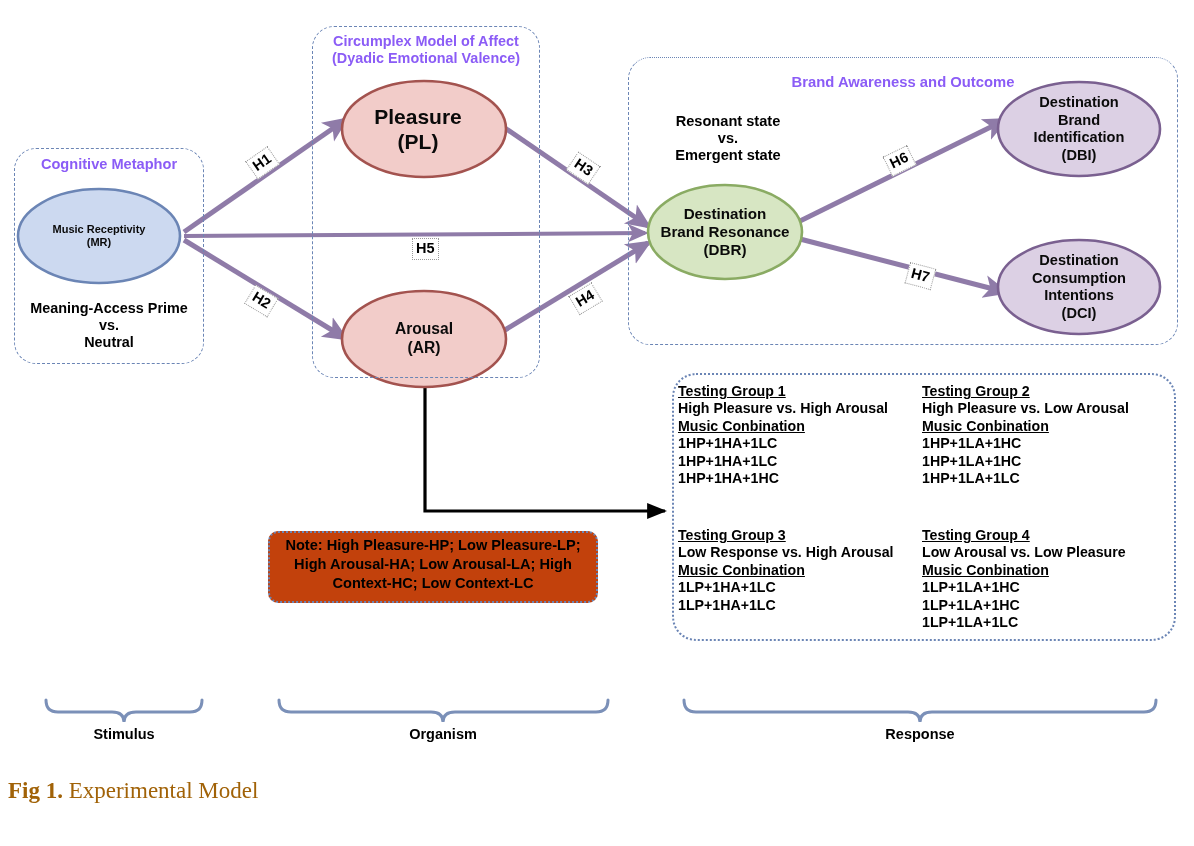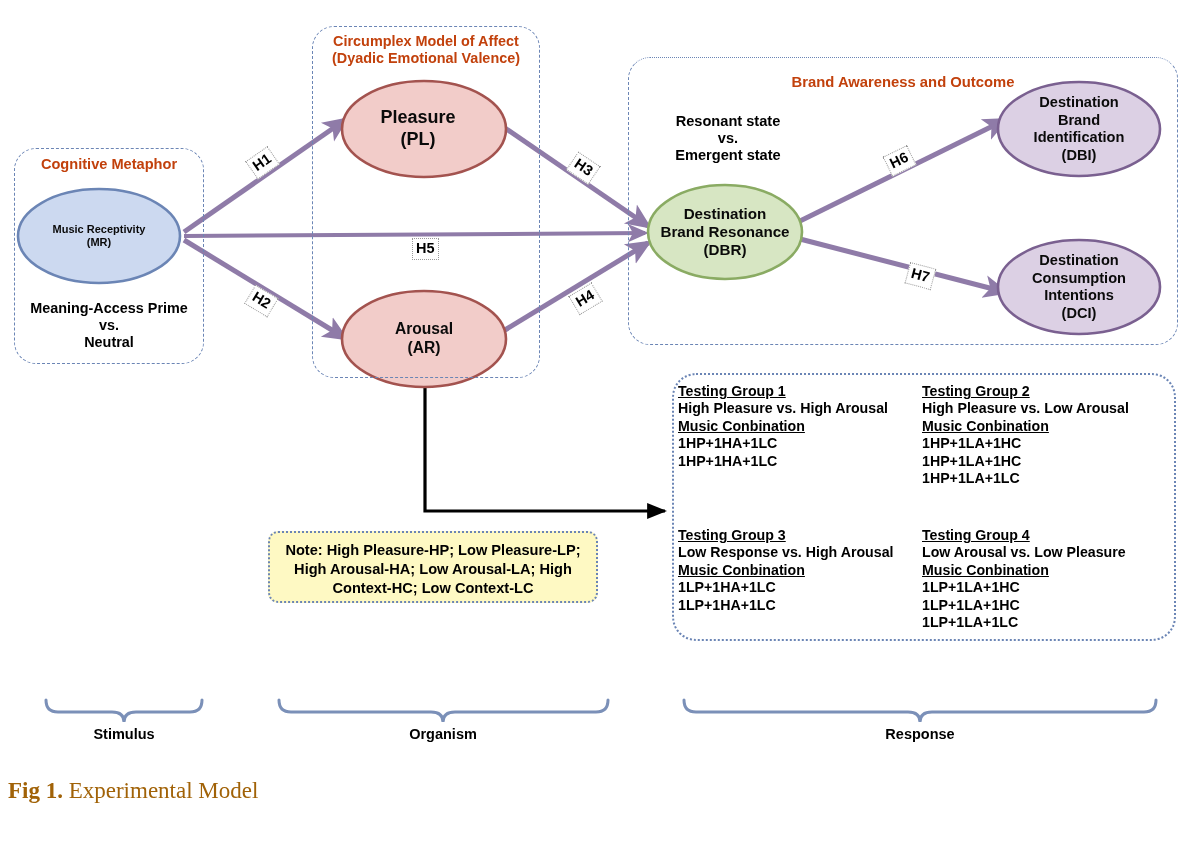--- a/index.html
+++ b/index.html
@@ -45,21 +45,21 @@
   }
   .box-dotted {
     border: 2.4px dotted #6b85b5;
     border-radius: 24px;
   }
   .box-title {
     position: absolute;
     width: 100%;
     text-align: center;
     font-weight: bold;
-    color: #c2410c;
+    color: #8b5cf6;
     line-height: 1.2;
     white-space: pre-line;
   }
   
   .node-label {
     position: absolute;
     display: flex;
     align-items: center;
     justify-content: center;
     text-align: center;
@@ -92,23 +92,23 @@
     line-height: 1.23;
   }
   .tg .u { text-decoration: underline; }
   .tg .row { white-space: nowrap; }
   
   .note-box {
     position: absolute;
     box-sizing: border-box;
     border: 2.4px dotted #6b85b5;
     border-radius: 10px;
-    background: #fef9c3;
+    background: #c2410c;
     display: flex;
-    align-items: flex-end;
+    align-items: flex-start;
     justify-content: center;
     text-align: center;
     font-weight: bold;
     font-size: 14.6px;
     line-height: 1.3;
     color: #000;
     padding: 3px 8px;
   }
   
   .bracket-label {
@@ -187,21 +187,21 @@
   <div class="box-title" style="left:14px; top:156px; width:190px; font-size:14.6px;">Cognitive Metaphor</div>
 
   <div class="box-title" style="left:312px; top:33px; width:228px; font-size:14.4px;">Circumplex Model of Affect
 (Dyadic Emotional Valence)</div>
 
   <div class="box-title" style="left:628px; top:74px; width:550px; font-size:14.8px;">Brand Awareness and Outcome</div>
 
   <div class="node-label" style="left:18px; top:206px; width:162px; height:60px; font-size:11px;">Music Receptivity
 (MR)</div>
 
-  <div class="node-label" style="left:342px; top:103px; width:152px; height:52px; font-size:18px;">Pleasure
+  <div class="node-label" style="left:342px; top:103px; width:152px; height:52px; font-size:21px;">Pleasure
 (PL)</div>
 
   <div class="node-label" style="left:342px; top:313px; width:164px; height:52px; font-size:15.6px;">Arousal
 (AR)</div>
 
   <div class="node-label" style="left:648px; top:200px; width:154px; height:64px; font-size:15.2px;">Destination
 Brand Resonance
 (DBR)</div>
 
   <div class="node-label" style="left:998px; top:90px; width:162px; height:78px; font-size:14.6px;">Destination
@@ -229,20 +229,21 @@
   <div class="htag" style="left:412px; top:238px;">H5</div>
   <div class="htag" style="left:886px; top:150px; transform:rotate(-26deg);">H6</div>
   <div class="htag" style="left:907px; top:265px; transform:rotate(15deg);">H7</div>
 
   <div class="tg" style="left:678px; top:383px; width:248px;">
     <div class="u">Testing Group 1</div>
     <div>High Pleasure vs. High Arousal</div>
     <div class="u">Music Conbination</div>
     <div class="row">1HP+1HA+1LC</div>
     <div class="row">1HP+1HA+1LC</div>
+    <div class="row">1HP+1HA+1HC</div>
   </div>
 
   <div class="tg" style="left:922px; top:383px; width:248px;">
     <div class="u">Testing Group 2</div>
     <div>High Pleasure vs. Low Arousal</div>
     <div class="u">Music Conbination</div>
     <div class="row">1HP+1LA+1HC</div>
     <div class="row">1HP+1LA+1HC</div>
     <div class="row">1HP+1LA+1LC</div>
   </div>

